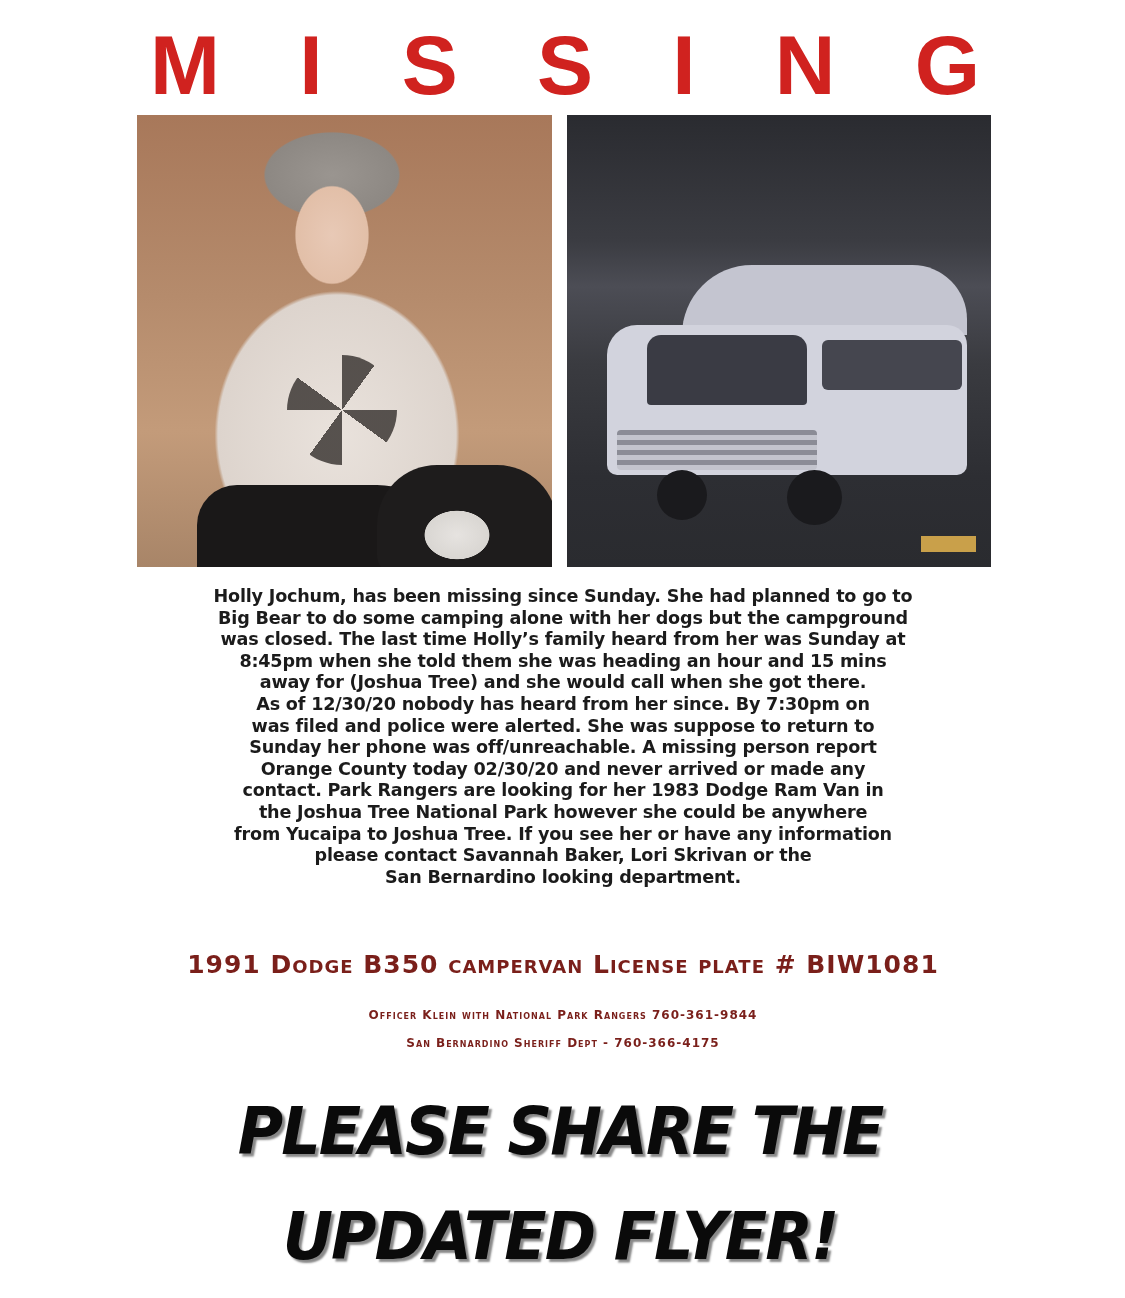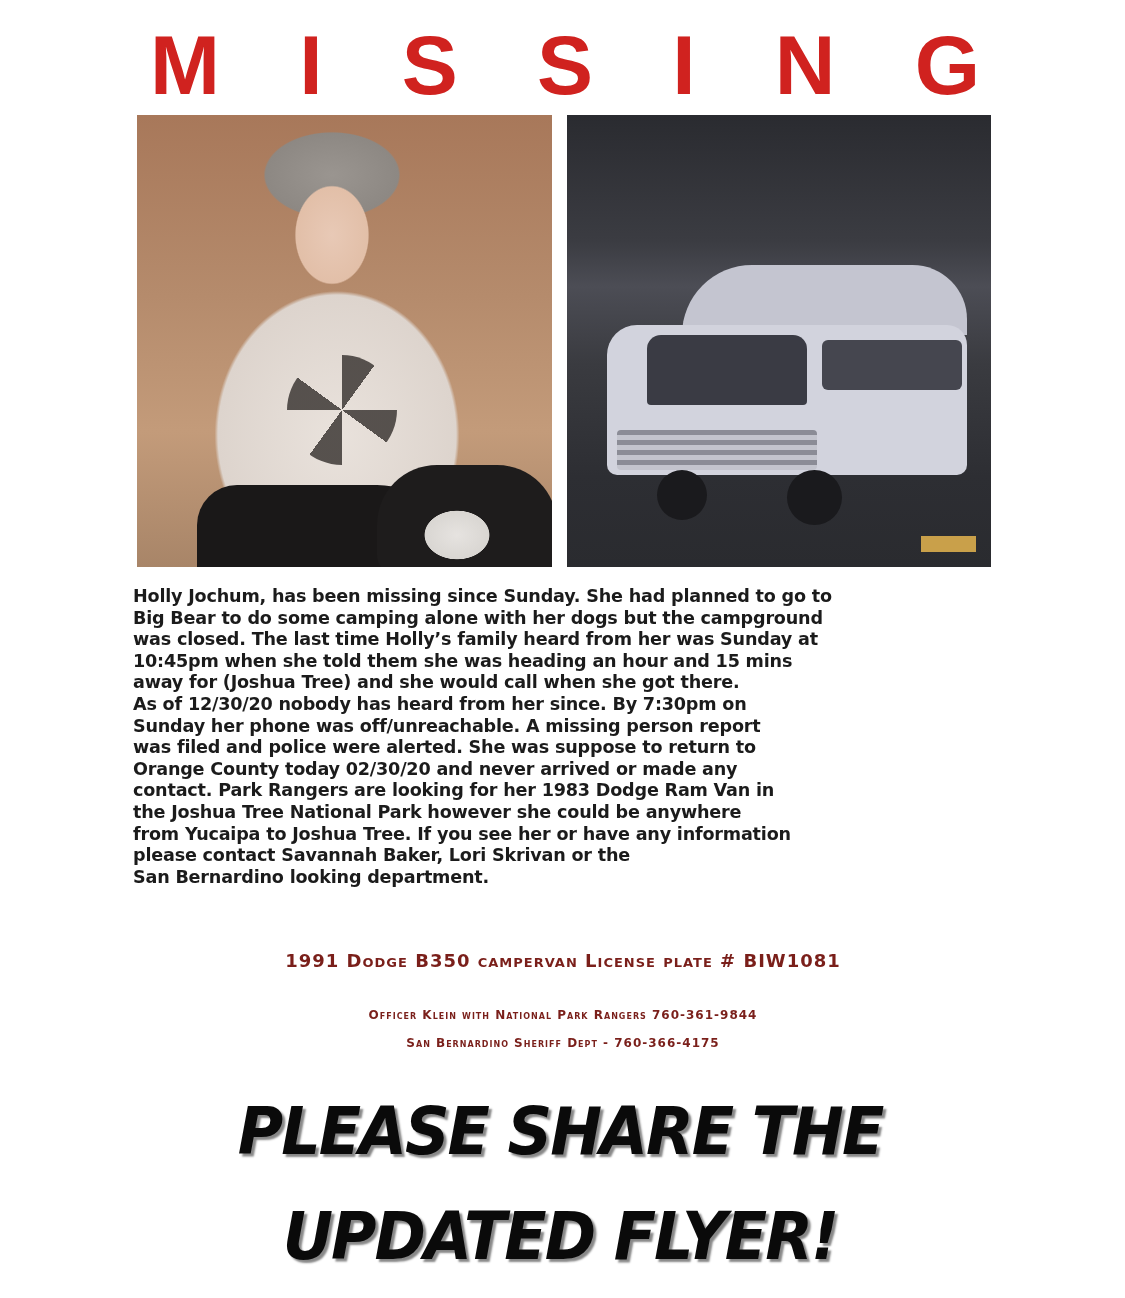--- a/index.html
+++ b/index.html
@@ -31,28 +31,28 @@
   .van-body { position:absolute; left:20px; top:150px; width:390px; height:250px; }
   .van-roof { position:absolute; left:95px; top:0; width:285px; height:70px; background:#c4c5d0; border-radius:90px 70px 0 0; }
   .van-main { position:absolute; left:20px; top:60px; width:360px; height:150px; background:#d2d3dd; border-radius:30px 20px 10px 10px; }
   .van-windshield { position:absolute; left:60px; top:70px; width:160px; height:70px; background:#3a3b44; border-radius:14px 14px 4px 4px; }
   .van-windows { position:absolute; left:235px; top:75px; width:140px; height:50px; background:#45464f; border-radius:6px; }
   .van-grille { position:absolute; left:30px; top:165px; width:200px; height:40px; background:repeating-linear-gradient(180deg,#8b8c96 0 5px,#c3c4cd 5px 10px); border-radius:4px; }
   .van-wheel1 { position:absolute; left:70px; top:205px; width:50px; height:50px; border-radius:50%; background:#1a1a1d; }
   .van-wheel2 { position:absolute; left:200px; top:205px; width:55px; height:55px; border-radius:50%; background:#1a1a1d; }
   .van-curb { position:absolute; right:15px; bottom:15px; width:55px; height:16px; background:#c9a04a; }
   .body-text {
-    position:absolute; left:133px; top:586px; width:860px; 
+    position:absolute; left:133px; top:586px; width:860px; text-align:center;
     font-family:"DejaVu Sans", sans-serif; font-weight:bold; font-size:17.6px; line-height:21.6px; color:#1b1b1b;
     letter-spacing:-0.2px;
   }
   .body-text div { white-space:nowrap; }
   .info { position:absolute; left:133px; width:860px; text-align:center; color:#7a1f1a;
     font-family:"DejaVu Sans", sans-serif; font-weight:bold; font-variant:small-caps; letter-spacing:1px; white-space:nowrap; }
-  .info-1 { top:950px; font-size:18px; }
+  .info-1 { top:950px; font-size:25px; }
   .info-2 { top:1001px; font-size:12px; line-height:28px; }
   .share { position:absolute; left:150px; width:820px; text-align:center; color:#0a0a0a;
     font-family:"DejaVu Sans", sans-serif; font-weight:bold; font-style:italic; font-size:62px; letter-spacing:-2px;
     text-shadow: 3px 3px 2px #888; white-space:nowrap; transform:scaleY(1.05); }
   .share-1 { top:1095px; }
   .share-2 { top:1200px; }
 </style>
 </head>
 <body>
 
@@ -82,25 +82,25 @@
     <div class="van-wheel1"></div>
     <div class="van-wheel2"></div>
   </div>
   <div class="van-curb"></div>
 </div>
 
 <div class="body-text">
   <div>Holly Jochum, has been missing since Sunday. She had planned to go to</div>
   <div>Big Bear to do some camping alone with her dogs but the campground</div>
   <div>was closed. The last time Holly’s family heard from her was Sunday at</div>
-  <div>10:45pm when she told them she was heading an hour and 15 mins</div>
+  <div>8:45pm when she told them she was heading an hour and 15 mins</div>
   <div>away for (Joshua Tree) and she would call when she got there.</div>
   <div>As of 12/30/20 nobody has heard from her since. By 7:30pm on</div>
+  <div>was filed and police were alerted. She was suppose to return to</div>
   <div>Sunday her phone was off/unreachable. A missing person report</div>
-  <div>was filed and police were alerted. She was suppose to return to</div>
   <div>Orange County today 02/30/20 and never arrived or made any</div>
   <div>contact. Park Rangers are looking for her 1983 Dodge Ram Van in</div>
   <div>the Joshua Tree National Park however she could be anywhere</div>
   <div>from Yucaipa to Joshua Tree. If you see her or have any information</div>
   <div>please contact Savannah Baker, Lori Skrivan  or the</div>
   <div>San Bernardino looking department.</div>
 </div>
 
 <div class="info info-1">1991 Dodge B350 campervan License plate # BIW1081</div>
 

